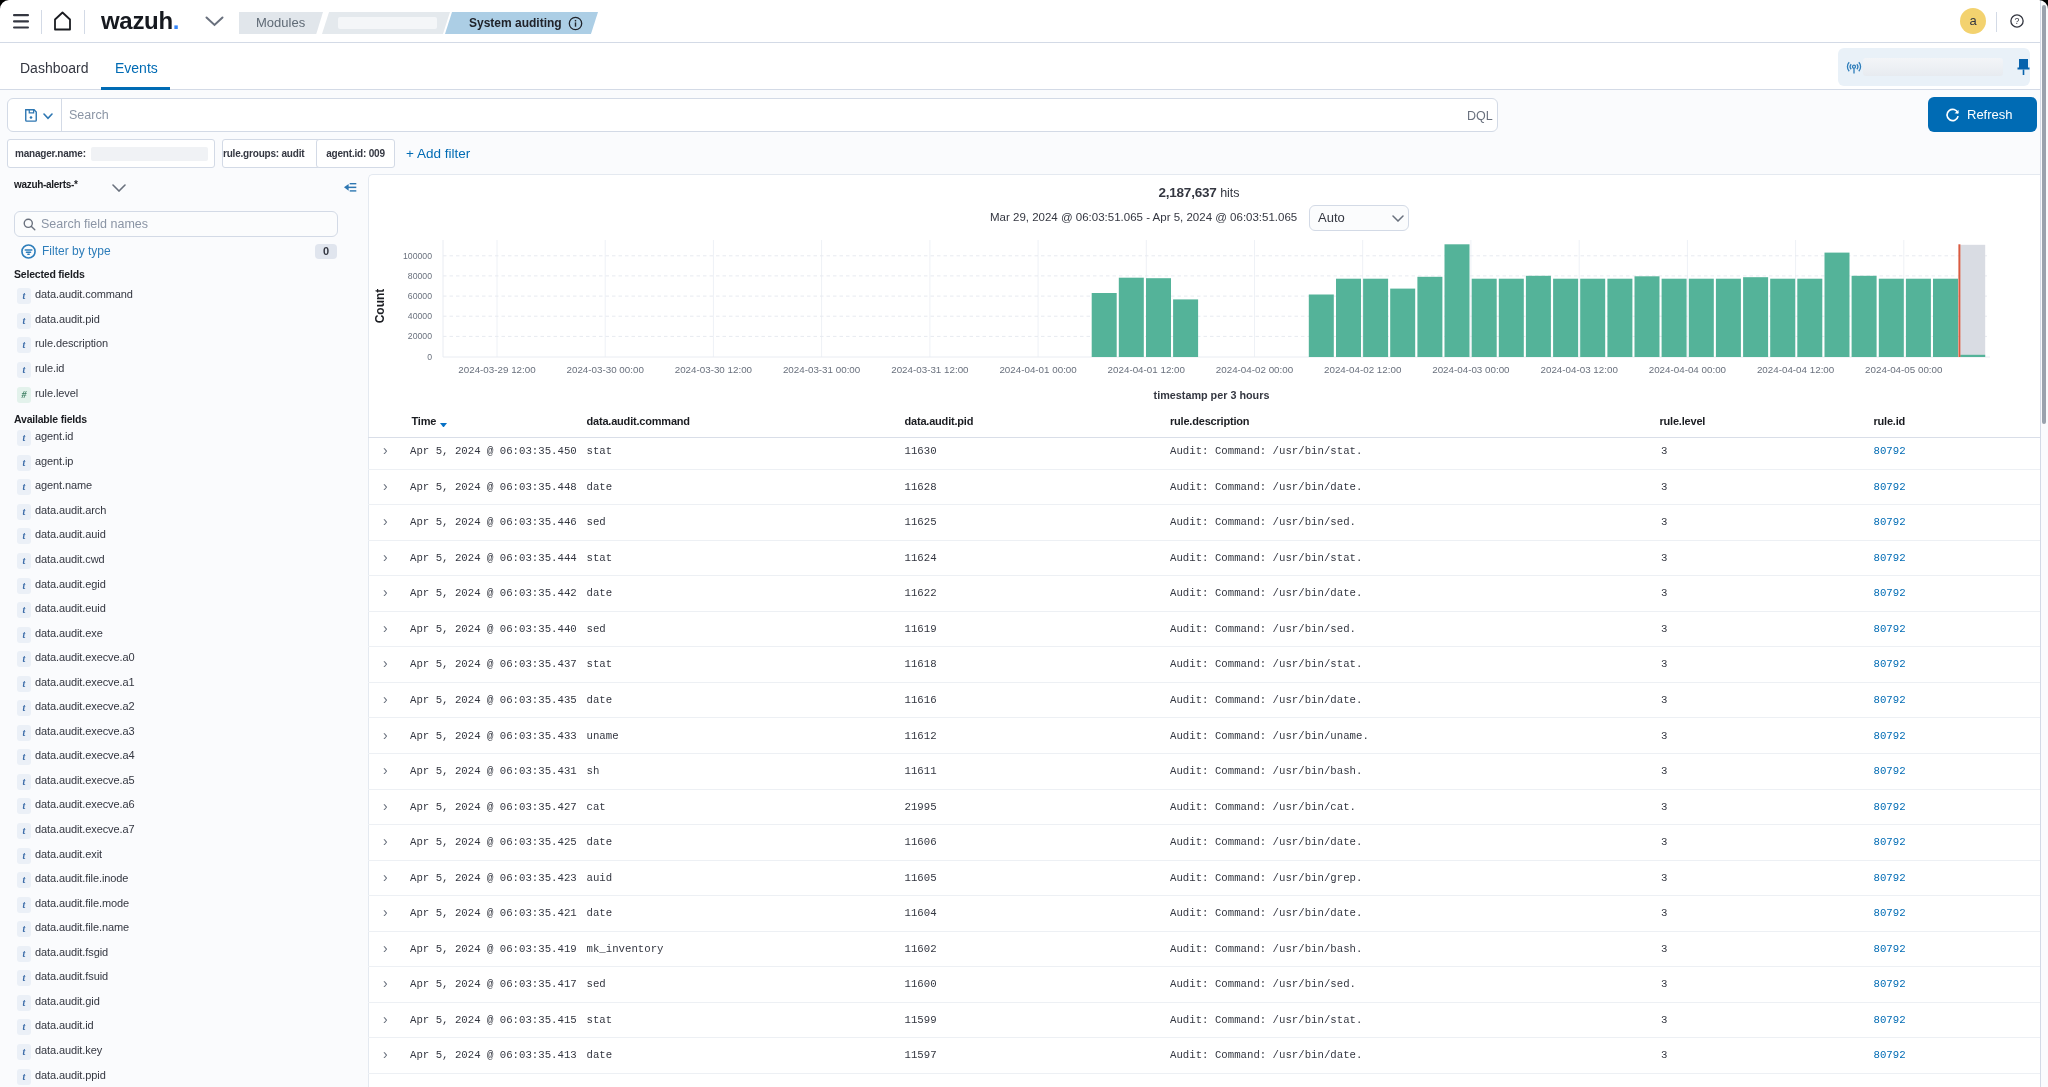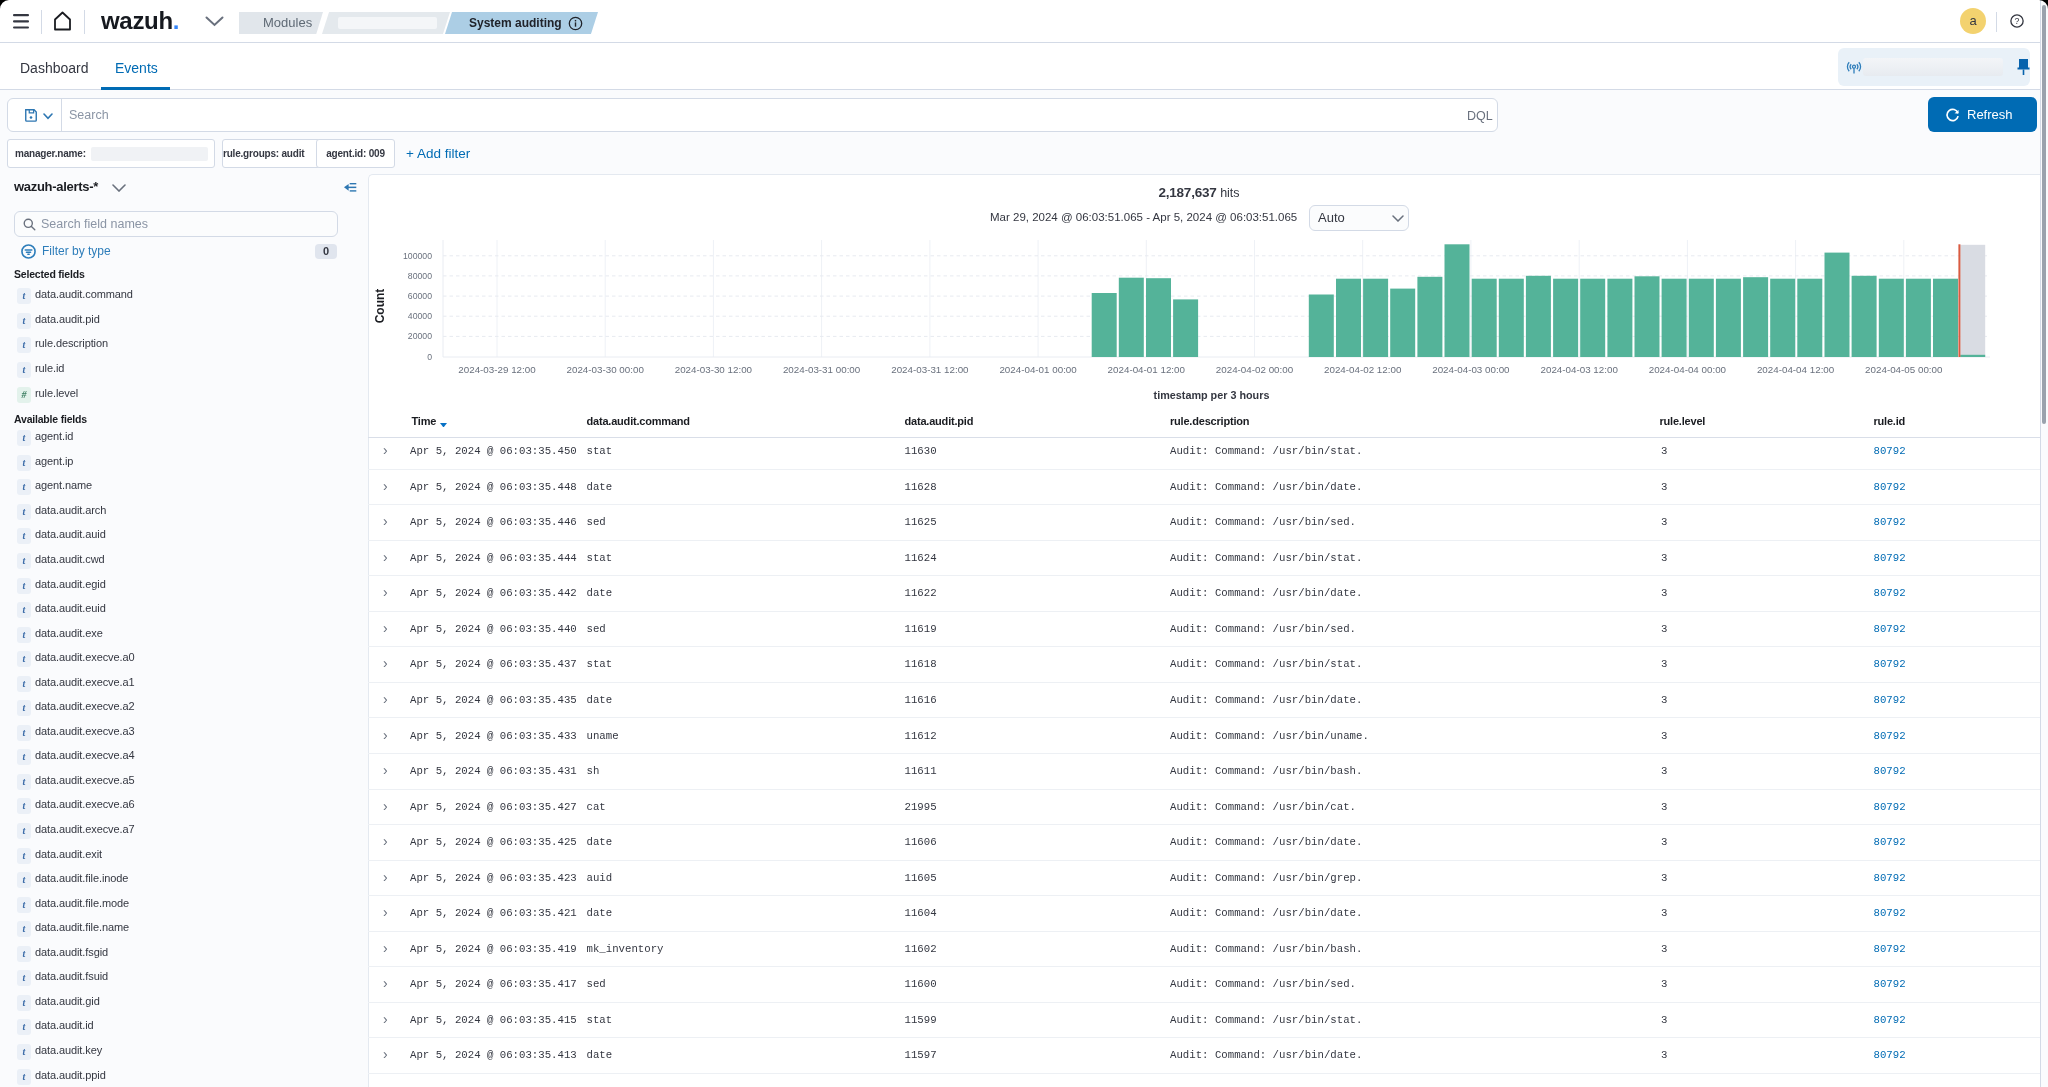--- a/index.html
+++ b/index.html
@@ -22,21 +22,21 @@
 #qbar{position:absolute;left:7px;top:8px;width:1491px;height:34px;background:#fff;border:1px solid #D3DAE6;border-radius:6px;}
 #qleft{position:absolute;left:0;top:0;width:54px;height:32px;border-right:1px solid #D3DAE6;}
 #qph{position:absolute;left:61px;top:9px;font-size:12.5px;color:#8B95A5;}
 #dql{position:absolute;left:1459px;top:10px;font-size:12.5px;color:#69707D;text-align:center;}
 #datebox{position:absolute;left:1507px;top:8px;width:414px;height:34px;background:#fff;border:1px solid #D3DAE6;border-radius:6px;}
 #dbleft{position:absolute;left:0;top:0;width:46px;height:32px;background:#F1F6FB;border-right:1px solid #D3DAE6;border-radius:5px 0 0 5px;}
 #refresh{position:absolute;left:1928px;top:7px;width:109px;height:35px;background:#006BB4;border-radius:6px;color:#fff;font-size:13px;}
 .pill{position:absolute;top:49px;height:29px;background:#fff;border:1px solid #D3DAE6;border-radius:3px;font-size:10px;font-weight:bold;letter-spacing:-0.2px;color:#343741;line-height:27px;white-space:nowrap;overflow:hidden;}
 
 #sb{position:absolute;left:0;top:84px;width:368px;height:913px;}
-#sbtitle{position:absolute;left:14px;top:5px;font-size:13px;letter-spacing:-0.3px;font-weight:bold;color:#1a1c21;}
+#sbtitle{position:absolute;left:14px;top:5px;font-size:10px;letter-spacing:-0.3px;font-weight:bold;color:#1a1c21;}
 #sbsearch{position:absolute;left:14px;top:37px;width:324px;height:26px;background:#FBFCFD;border:1px solid #D3DAE6;border-radius:6px;}
 #sbsearch span{position:absolute;left:26px;top:5px;font-size:12.5px;color:#8B95A5;}
 #fbt{position:absolute;left:42px;top:71px;font-size:12px;line-height:13px;color:#2D7DBA;}
 #zbadge{position:absolute;left:315px;top:70px;width:22px;height:15px;background:#E0E5EE;border-radius:4px;font-size:11px;font-weight:bold;text-align:center;line-height:15px;color:#343741;}
 .fhead{position:absolute;left:14px;font-size:10.5px;letter-spacing:-0.2px;font-weight:bold;color:#1a1c21;line-height:11px;}
 .frow{position:absolute;left:17px;height:24px;width:340px;}
 .tok{position:absolute;left:0;top:3px;width:14px;height:16px;border-radius:3px;font-size:10px;text-align:center;line-height:16px;font-style:italic;font-weight:bold;font-family:"Liberation Serif",serif;}
 .tokT{background:#EBF0F7;color:#3C6CA8;}
 .tokN{background:#E3F2EC;color:#3A7D60;}
 .fname{position:absolute;left:18px;top:3px;font-size:11px;letter-spacing:-0.1px;color:#343741;}
@@ -72,21 +72,21 @@
     </svg>
   <div class="vdiv" style="left:41px"></div>
   <svg class="abs" style="left:53px;top:11px" width="19" height="20" viewBox="0 0 19 20">
       <path d="M2 8.5 L9.5 1.5 L17 8.5 L17 18.5 L2 18.5 Z" fill="none" stroke="#1a1c21" stroke-width="1.8" stroke-linejoin="round"></path>
     </svg>
   <div class="vdiv" style="left:84px"></div>
   <div id="logo">wazuh<b>.</b></div>
   <svg class="abs" style="left:205px;top:16px" width="19" height="11" viewBox="0 0 19 11">
       <path d="M1.5 1.5 L9.5 9 L17.5 1.5" fill="none" stroke="#69707D" stroke-width="2" stroke-linecap="round"></path>
     </svg>
-  <div class="crumb" style="left:239px;width:84px;background:#E1E6EB;color:#5F6A75;clip-path:polygon(0 0,100% 0,92% 100%,0 100%);"><span style="padding-left:24px">Modules</span></div>
+  <div class="crumb" style="left:239px;width:84px;background:#E1E6EB;color:#5F6A75;clip-path:polygon(0 0,100% 0,92% 100%,0 100%);"><span style="padding-left:17px">Modules</span></div>
   <div class="crumb" style="left:322px;width:128px;background:#E4E9ED;clip-path:polygon(5.5% 0,100% 0,94.5% 100%,0 100%);">
       <span style="position:absolute;left:16px;top:5px;width:99px;height:12px;background:#F4F6F8;border-radius:2px;"></span>
     </div>
   <div class="crumb" style="left:445px;width:153px;background:#ACCEE5;color:#20232A;font-weight:bold;font-size:12px;clip-path:polygon(4.6% 0,100% 0,95.4% 100%,0 100%);">
     <span style="padding-left:24px">System auditing</span>
     <svg class="abs" style="left:123px;top:3.5px" width="15" height="15" viewBox="0 0 16 16">
         <circle cx="8" cy="8" r="6.6" fill="none" stroke="#20232A" stroke-width="1.4"></circle>
         <rect x="7.25" y="6.8" width="1.5" height="4.6" fill="#20232A"></rect>
         <rect x="7.25" y="4.2" width="1.5" height="1.6" fill="#20232A"></rect>
       </svg>

